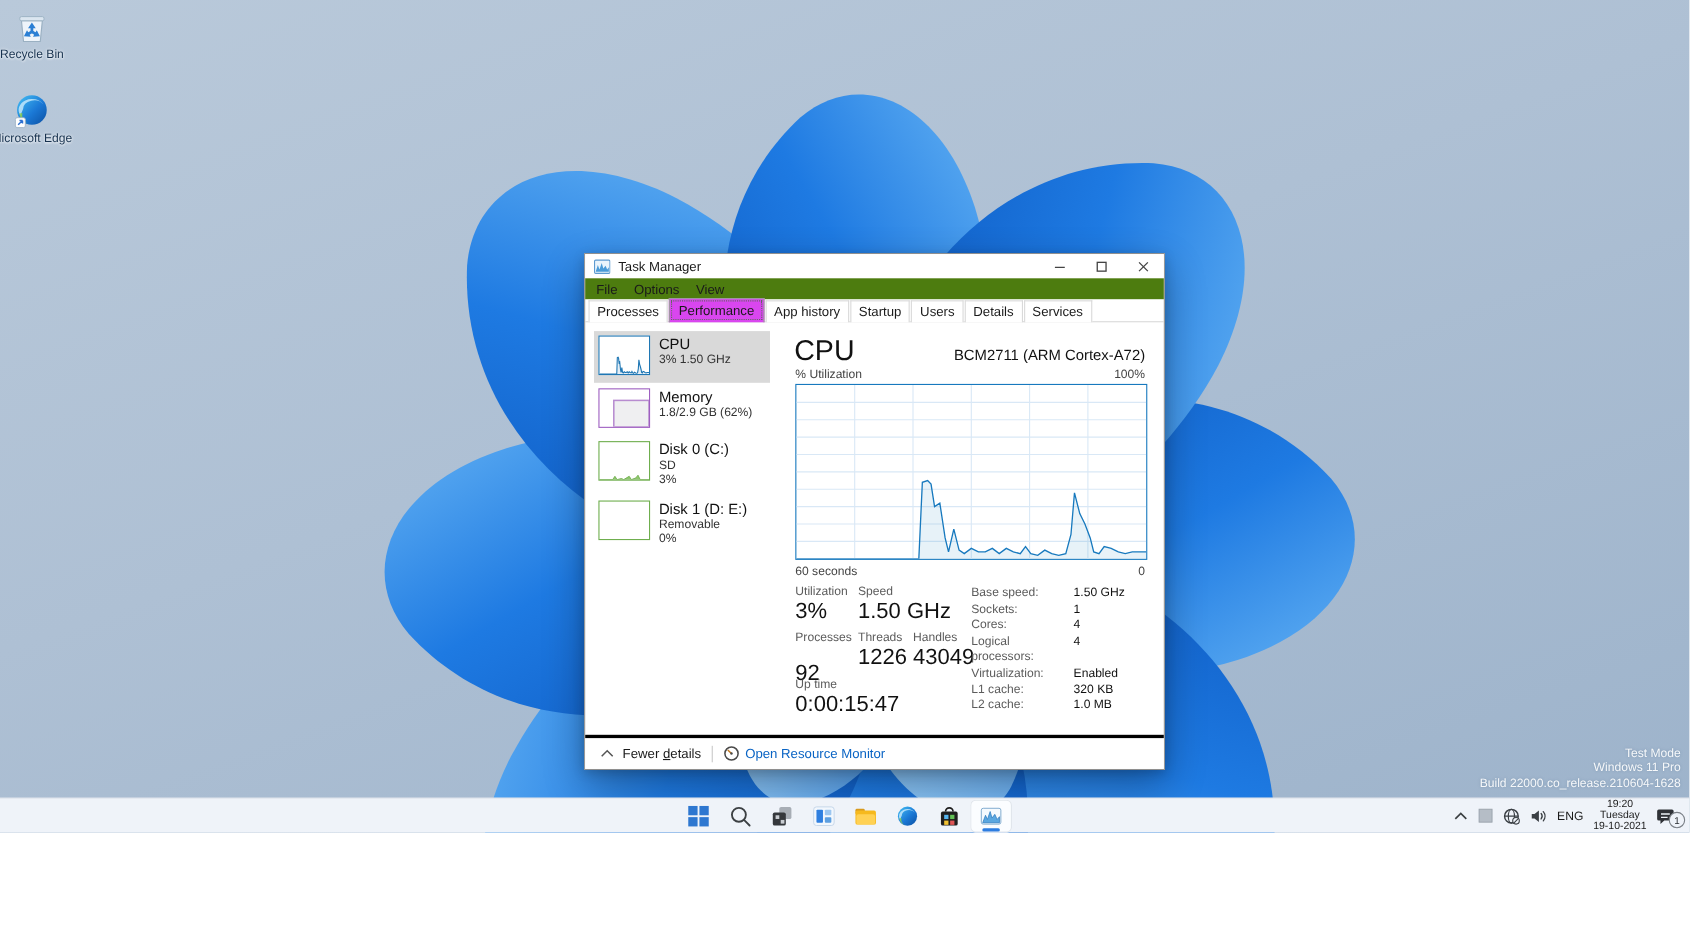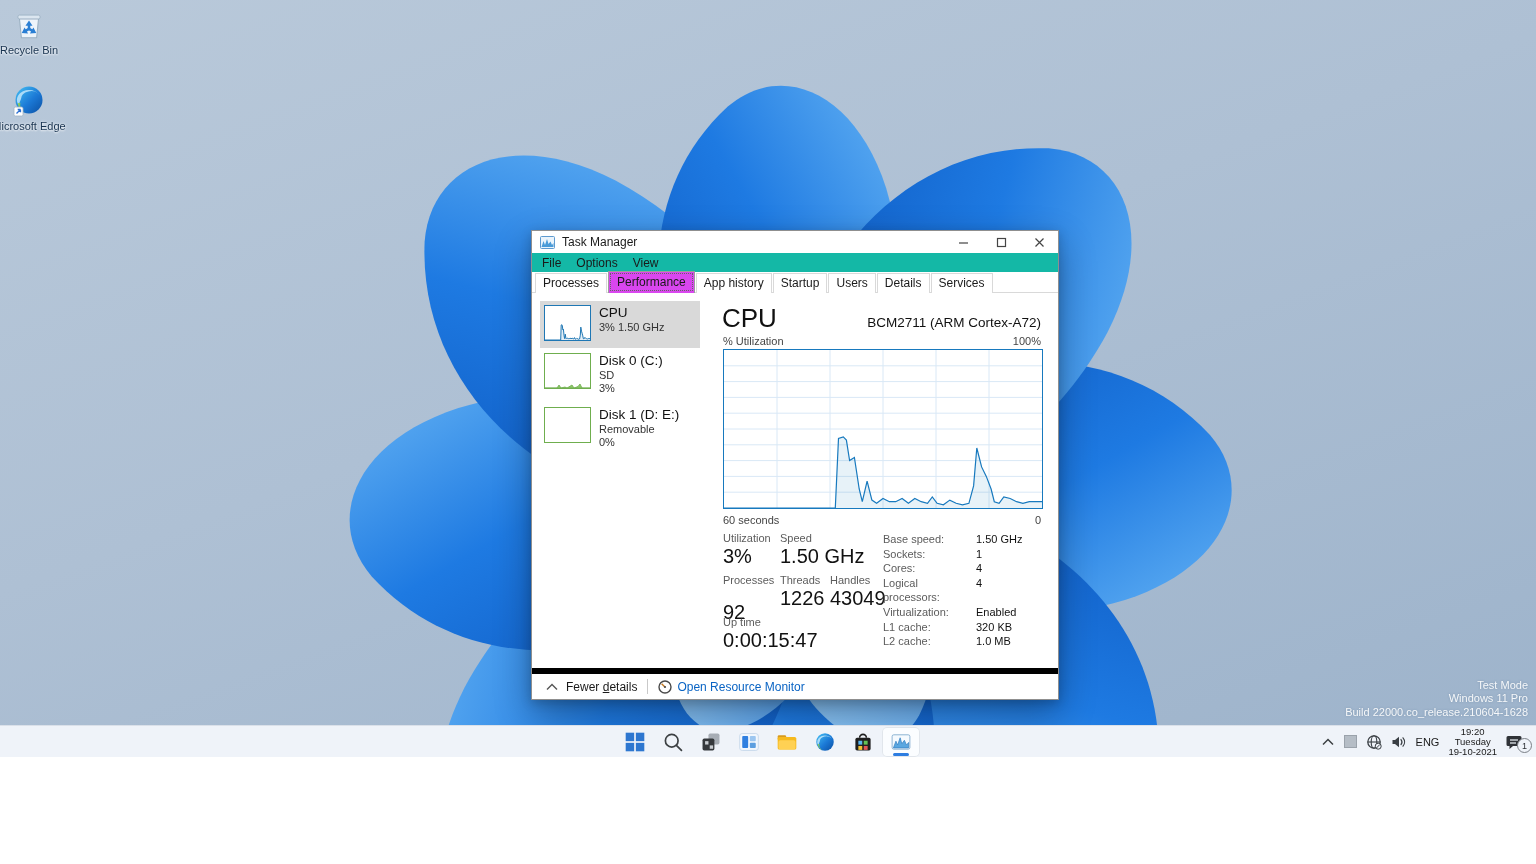--- a/index.html
+++ b/index.html
@@ -29,21 +29,21 @@
   .titlebar { position:absolute; left:0; top:0; right:0; height:22px; background:#fff;
     display:flex; align-items:center; }
   .titlebar .app-ico { margin-left:8px; }
   .titlebar .title { margin-left:7px; font-size:12px; color:#1a1a1a; }
   .caption-btns { margin-left:auto; display:flex; height:100%; }
   .caption-btns .cbtn { width:38px; height:100%; display:flex; align-items:center;
     justify-content:center; color:#333; }
 
   .menubar { position:absolute; left:0; top:22px; right:0; height:19px;
     display:flex; align-items:center; padding-left:10px; gap:15px;
-    font-size:12px; color:#1a1a1a; background:#14b8a6; }
+    font-size:12px; color:#1a1a1a; background:#4d7c0f; }
   .menubar span { cursor:default; }
 
   .tabstrip { position:absolute; left:0; top:41px; right:0; height:21px;
     display:flex; align-items:flex-end; padding-left:3px; font-size:12px; color:#1a1a1a; }
   .tabstrip::after { content:""; position:absolute; left:0; right:0; bottom:0;
     border-bottom:1px solid #d9d9d9; }
   .tab { position:relative; z-index:1; padding:2px 7px 3px; border:1px solid #d9d9d9;
     border-bottom:none; background:#fff; margin-right:1px; white-space:nowrap; }
   .tab.active { z-index:2; border-color:#9d9d9d; padding:3px 8px 4px; margin-top:-2px;
     outline:1px dotted #666; outline-offset:-3px; background:#d946ef; }
@@ -77,21 +77,21 @@
 
   .st-label { position:absolute; font-size:11px; color:#5c5c5c; white-space:nowrap; }
   .st-big { position:absolute; font-size:20px; color:#111; white-space:nowrap; }
   .stats-right { position:absolute; left:351px; top:301px; width:162px; }
   .sr-row { display:flex; font-size:11px; line-height:14.6px; }
   .sr-label { width:93px; color:#5c5c5c; flex:none; }
   .sr-value { color:#111; }
 
   
   .tm-footer { position:absolute; left:0; right:0; bottom:0; height:31px;
-    border-top:6px solid #000000; display:flex; align-items:center; background:#fff;
+    border-top:3px solid #000000; display:flex; align-items:center; background:#fff;
     font-size:12px; }
   .fewer { display:flex; align-items:center; margin-left:14px; color:#1a1a1a; cursor:default; }
   .fewer svg { margin-right:8px; }
   .fsep { width:1px; height:15px; background:#c9c9c9; margin:0 10px; }
   .rm-link { display:flex; align-items:flex-start; color:#0a64c4; cursor:pointer; }
   .rm-link svg { margin-right:5px; }
 
   
   .taskbar { position:absolute; left:0; bottom:0; width:1536px; height:32px;
     background:#eff3f9; border-top:1px solid rgba(120,140,160,.18);
@@ -242,20 +242,31 @@
               <path d="M0.0,34.0 L15.7,34.0 L16.2,19.0 L16.9,18.7 L17.3,19.4 L17.8,23.8 L18.4,23.1 L19.1,29.9 L19.6,32.6 L20.3,28.2 L20.9,32.3 L21.6,33.0 L22.5,32.0 L23.4,32.6 L24.3,32.6 L25.2,32.0 L26.1,33.0 L27.0,32.0 L27.9,32.6 L28.8,33.0 L29.5,31.6 L30.2,33.0 L31.0,33.3 L31.9,32.3 L32.9,33.0 L33.8,33.3 L34.6,33.0 L35.3,29.2 L35.8,21.1 L36.5,25.2 L37.1,27.2 L37.8,29.9 L38.3,32.6 L38.9,33.0 L39.6,31.6 L40.5,32.0 L41.4,32.6 L42.3,33.0 L43.2,32.6 L44.1,32.6 L45.0,32.6 L45,34 L0,34 Z" fill="rgba(31,119,180,0.12)"></path>
               <path d="M0.0,34.0 L15.7,34.0 L16.2,19.0 L16.9,18.7 L17.3,19.4 L17.8,23.8 L18.4,23.1 L19.1,29.9 L19.6,32.6 L20.3,28.2 L20.9,32.3 L21.6,33.0 L22.5,32.0 L23.4,32.6 L24.3,32.6 L25.2,32.0 L26.1,33.0 L27.0,32.0 L27.9,32.6 L28.8,33.0 L29.5,31.6 L30.2,33.0 L31.0,33.3 L31.9,32.3 L32.9,33.0 L33.8,33.3 L34.6,33.0 L35.3,29.2 L35.8,21.1 L36.5,25.2 L37.1,27.2 L37.8,29.9 L38.3,32.6 L38.9,33.0 L39.6,31.6 L40.5,32.0 L41.4,32.6 L42.3,33.0 L43.2,32.6 L44.1,32.6 L45.0,32.6" fill="none" stroke="#1f77b4" stroke-width="1"></path>
             </svg>
           </div>
         <div class="side-text">
           <div class="side-title">CPU</div>
           <div class="side-sub">3% 1.50 GHz</div>
         </div>
       </div>
       <div class="side-item">
+        <div class="thumb mem">
+          <svg width="45" height="34" viewBox="0 0 45 34">
+            <rect x="13" y="10" width="32" height="24" fill="#efeff1" stroke="#b88cd0" stroke-width="1.4"></rect>
+          </svg>
+        </div>
+        <div class="side-text">
+          <div class="side-title">Memory</div>
+          <div class="side-sub">1.8/2.9 GB (62%)</div>
+        </div>
+      </div>
+      <div class="side-item">
         <div class="thumb disk">
           <svg width="45" height="34" viewBox="0 0 45 34">
             <path d="M0,34 L12,34 L14,31 L16,34 L20,33 L22,34 L27,31 L29,34 L33,32.5 L35,30 L37,34 L45,34 Z" fill="#8fc76d" stroke="#6fae4e" stroke-width="0.8"></path>
           </svg>
         </div>
         <div class="side-text">
           <div class="side-title">Disk 0 (C:)</div>
           <div class="side-sub">SD</div>
           <div class="side-sub">3%</div>
         </div>

